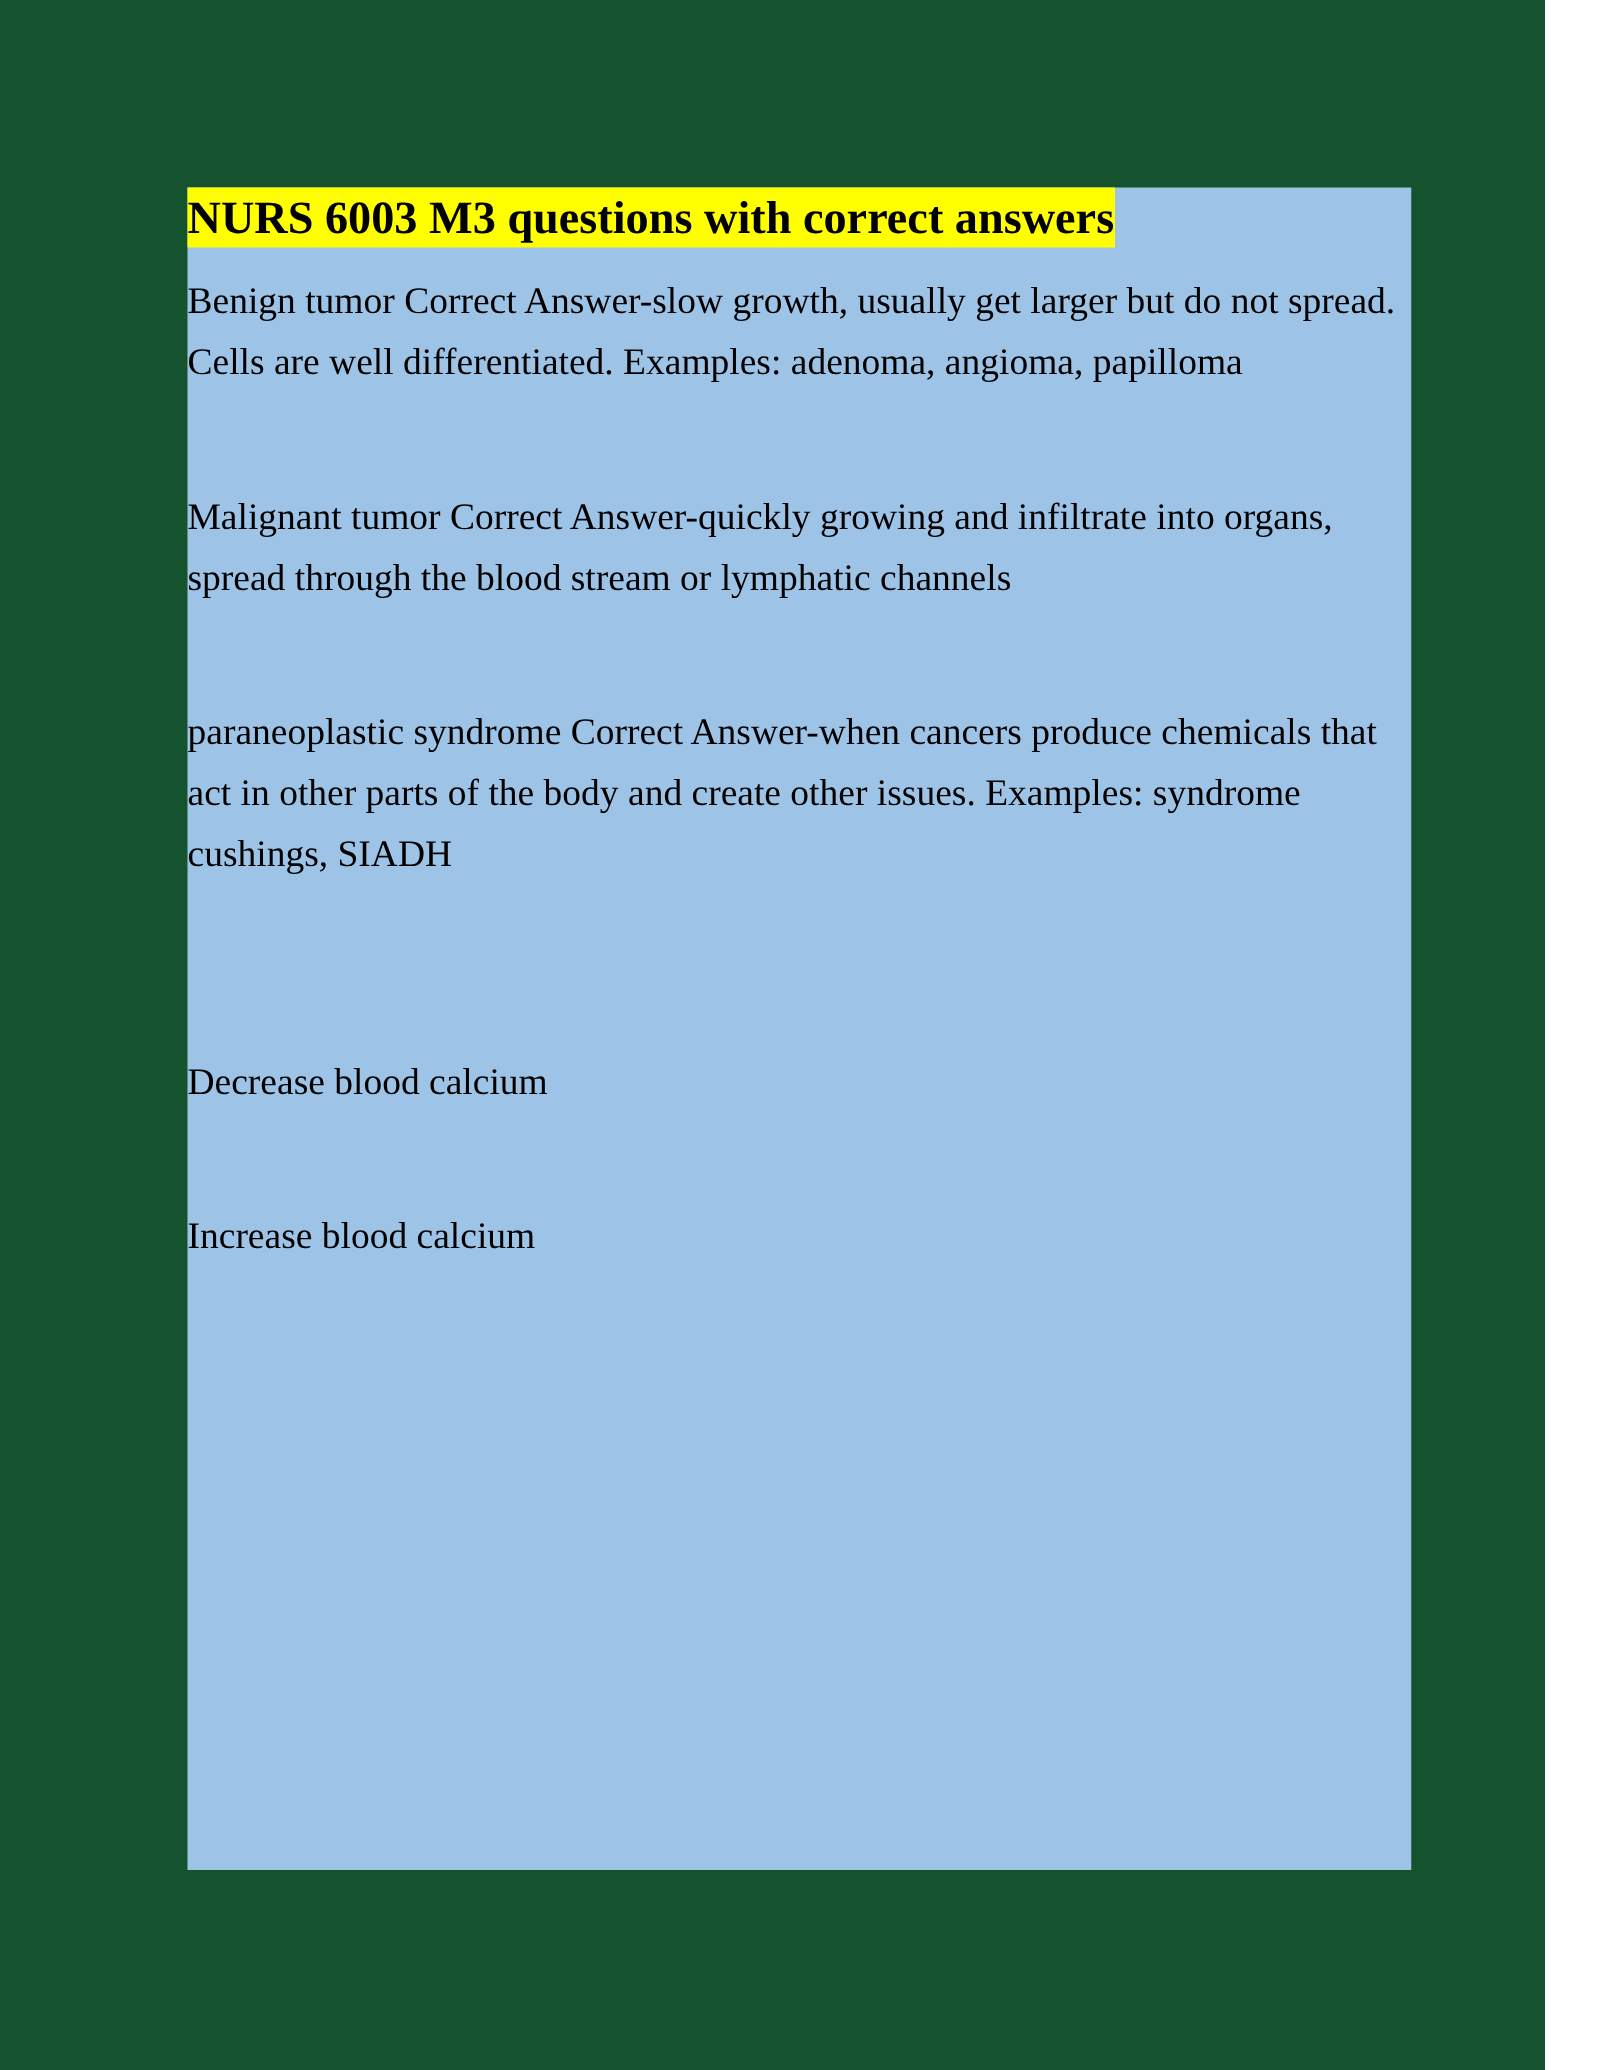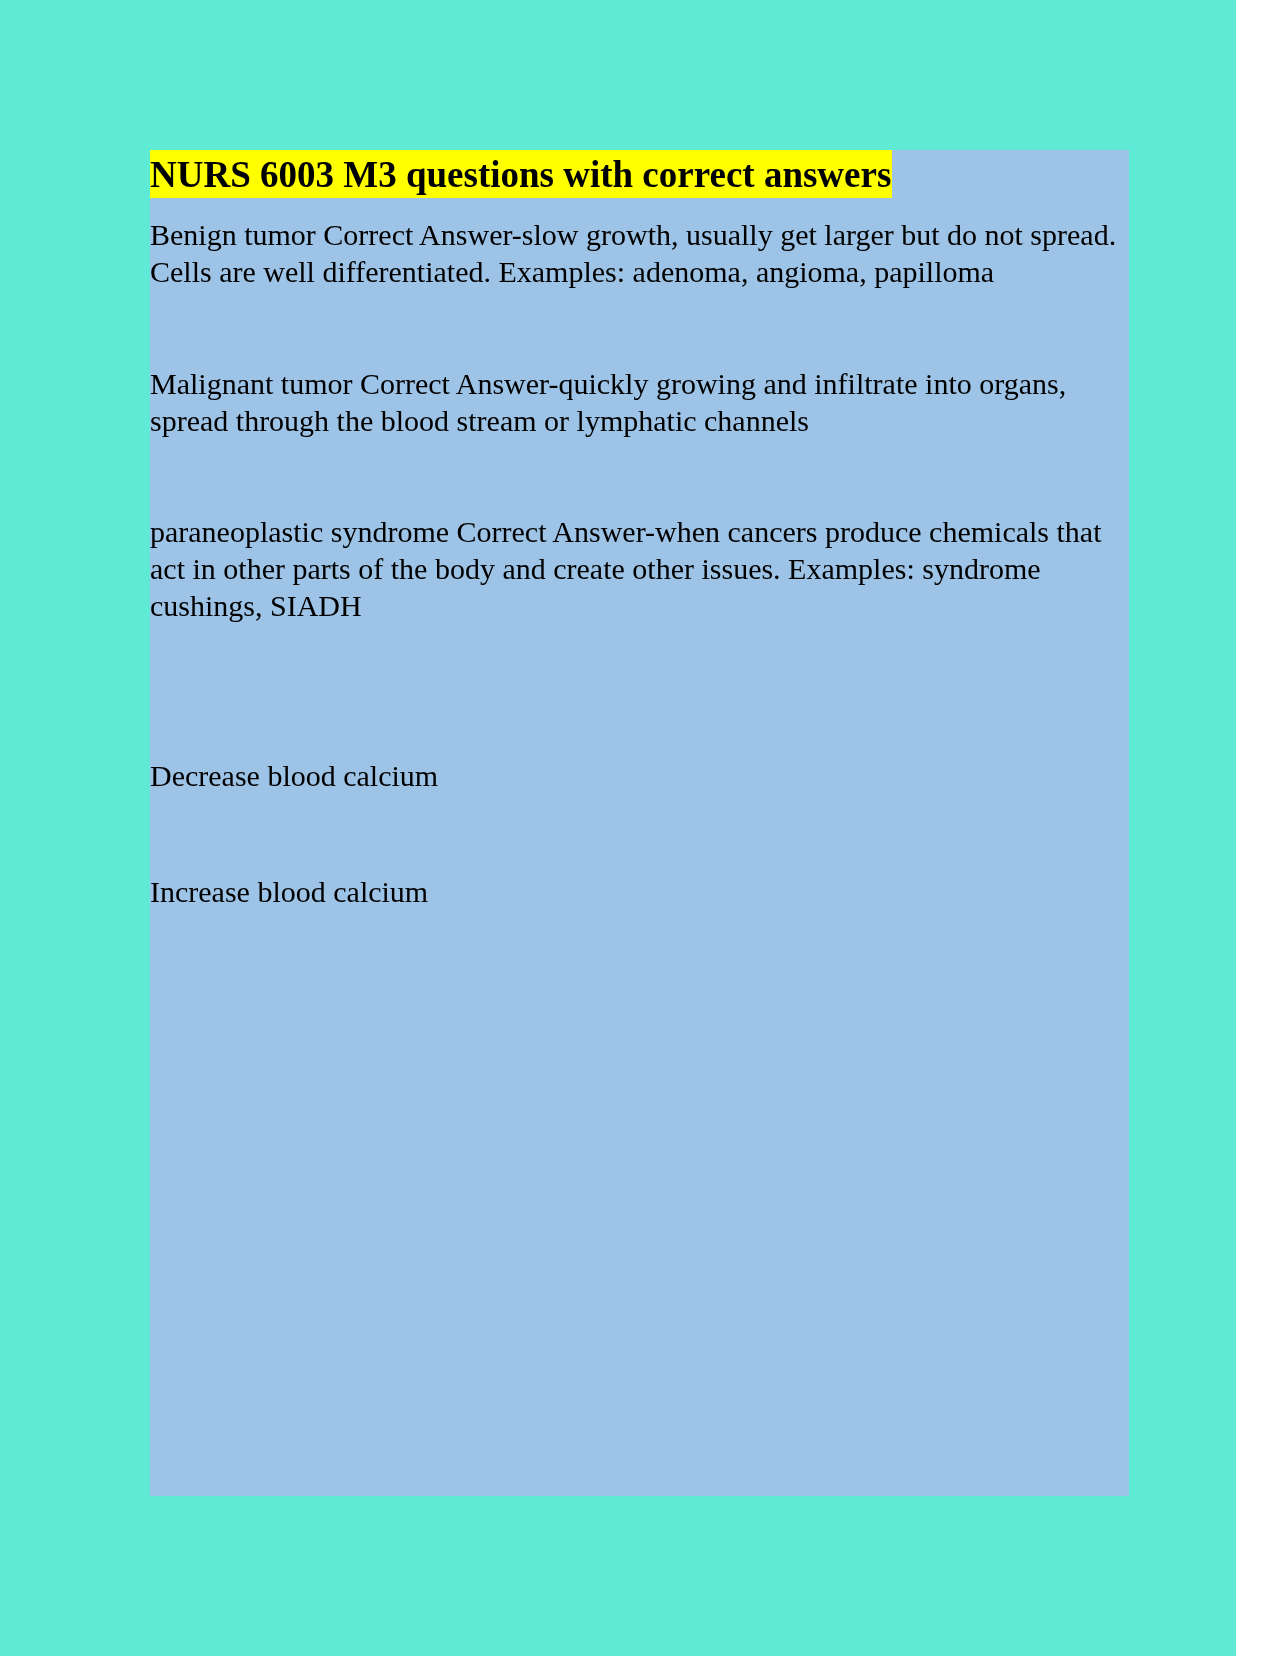--- a/index.html
+++ b/index.html
@@ -14,21 +14,21 @@
     overflow: hidden;
     font-family: "Liberation Serif", "DejaVu Serif", serif;
     color: #000000;
   }
   .page {
     position: absolute;
     left: 0;
     top: 0;
     width: 1236px;
     height: 1656px;
-    background: #5eead4;
+    background: #14532d;
   }
   .content-block {
     position: absolute;
     left: 150px;
     top: 150px;
     width: 979px;
     height: 1346px;
     background: #9dc3e6;
   }
   .title-line {
@@ -45,21 +45,21 @@
     height: 48px;
     line-height: 50px;
     padding-right: 1px;
   }
   .body-flow {
     margin-top: 18px;
   }
   .para {
     margin: 0 0 16.5px 0;
     font-size: 30px;
-    line-height: 37px;
+    line-height: 49px;
     min-height: 41.5px;
     white-space: normal;
     word-spacing: 0px;
   }
   .para.empty {
     min-height: 41.5px;
   }
 </style>
 </head>
 <body>

